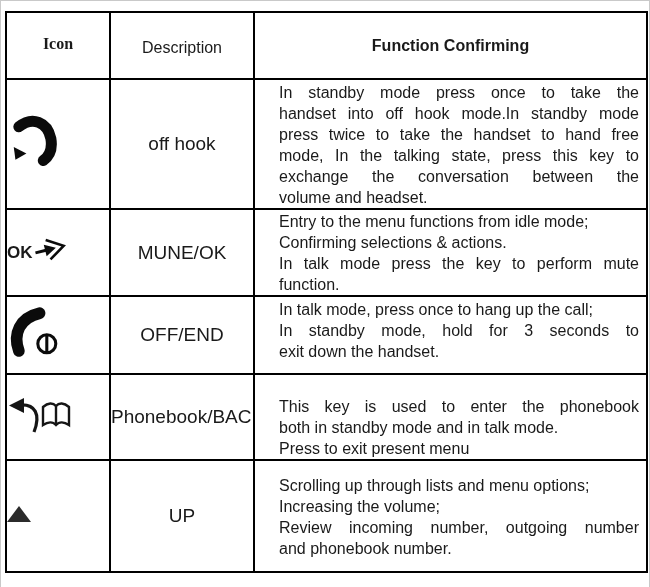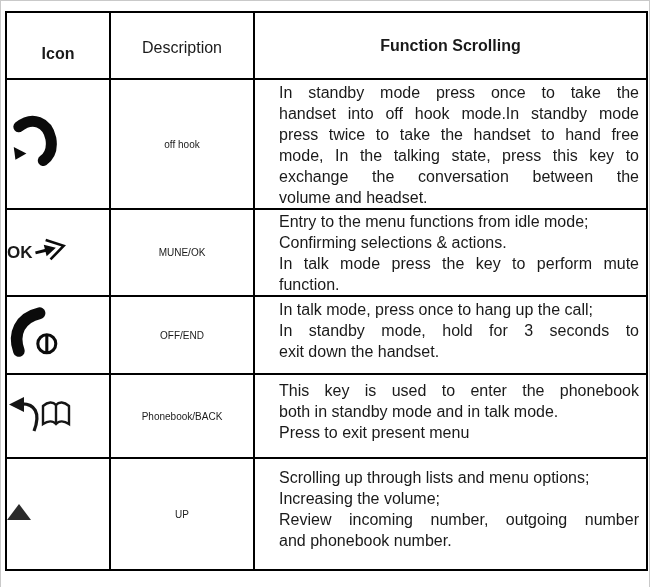--- a/index.html
+++ b/index.html
@@ -9,55 +9,55 @@
     border-top:1px solid #c9c9c9;border-left:1px solid #c9c9c9;border-right:1px solid #c9c9c9;
   }
   table.keys{
     position:absolute;left:4px;top:10px;width:641px;
     border-collapse:collapse;table-layout:fixed;
     color:#1a1a1a;font-family:"Liberation Sans","DejaVu Sans",sans-serif;
   }
   th,td{border:2px solid #000;padding:0;overflow:hidden;}
   thead tr{height:67px;}
   th{font-size:16px;}
-  .icon-h{vertical-align:bottom;padding-bottom:15px;font-weight:bold;}
+  .icon-h{vertical-align:bottom;padding-bottom:25px;font-weight:bold;font-family:Liberation Serif, serif;}
   .desc-h{font-weight:normal;vertical-align:middle;padding-top:4px;}
   .func-h{font-weight:bold;vertical-align:middle;}
   tr.r0{height:128px;}
   tr.r1{height:85px;}
   tr.r2{height:78px;}
   tr.r3{height:84px;}
   tr.r4{height:112px;}
   .icon-cell{text-align:left;vertical-align:middle;}
-  .desc-cell{text-align:center;vertical-align:middle;font-size:10px;}
+  .desc-cell{text-align:center;vertical-align:middle;font-size:19px;}
   .func-cell{vertical-align:top;padding:2px 7px 0 7px;font-size:16px;line-height:21px;}
   tr.r1 .func-cell{padding-top:1px;border-radius:16px;}
-  tr.r3 .func-cell{padding-top:5px;}
-  tr.r4 .func-cell{padding-top:8px;}
+  tr.r3 .func-cell{padding-top:21px;}
+  tr.r4 .func-cell{padding-top:14px;}
   .fline{text-align:left;margin-left:17px;}
   .fline.just{text-align:justify;text-align-last:justify;}
   .ok-wrap{display:inline-flex;align-items:center;}
   .ok-label{font-weight:bold;font-size:17px;line-height:1;letter-spacing:0;}
   .ok-arrow{position:relative;top:-6px;margin-left:1px;}
 </style>
 </head>
 <body>
 
 <div class="page">
   <table class="keys">
     <colgroup>
       <col style="width:104px">
       <col style="width:144px">
       <col style="width:393px">
     </colgroup>
     <thead>
       <tr>
         <th class="icon-h">Icon</th>
         <th class="desc-h">Description</th>
-        <th class="func-h">Function Scrolling</th>
+        <th class="func-h">Function Confirming</th>
       </tr>
     </thead>
     <tbody>
         <tr class="r0">
           <td class="icon-cell"><svg width="54" height="56" viewBox="0 0 64 64">
               <path d="M14 14 C 30 1, 48 8, 52 28 C 54 40, 50 49, 43 54" fill="none" stroke="#0b0b0b" stroke-width="13" stroke-linecap="round"></path>
               <polygon points="8,38 23,45.5 10,53" fill="#0b0b0b"></polygon>
             </svg></td>
           <td class="desc-cell"><span>off hook</span></td>
           <td class="func-cell">

